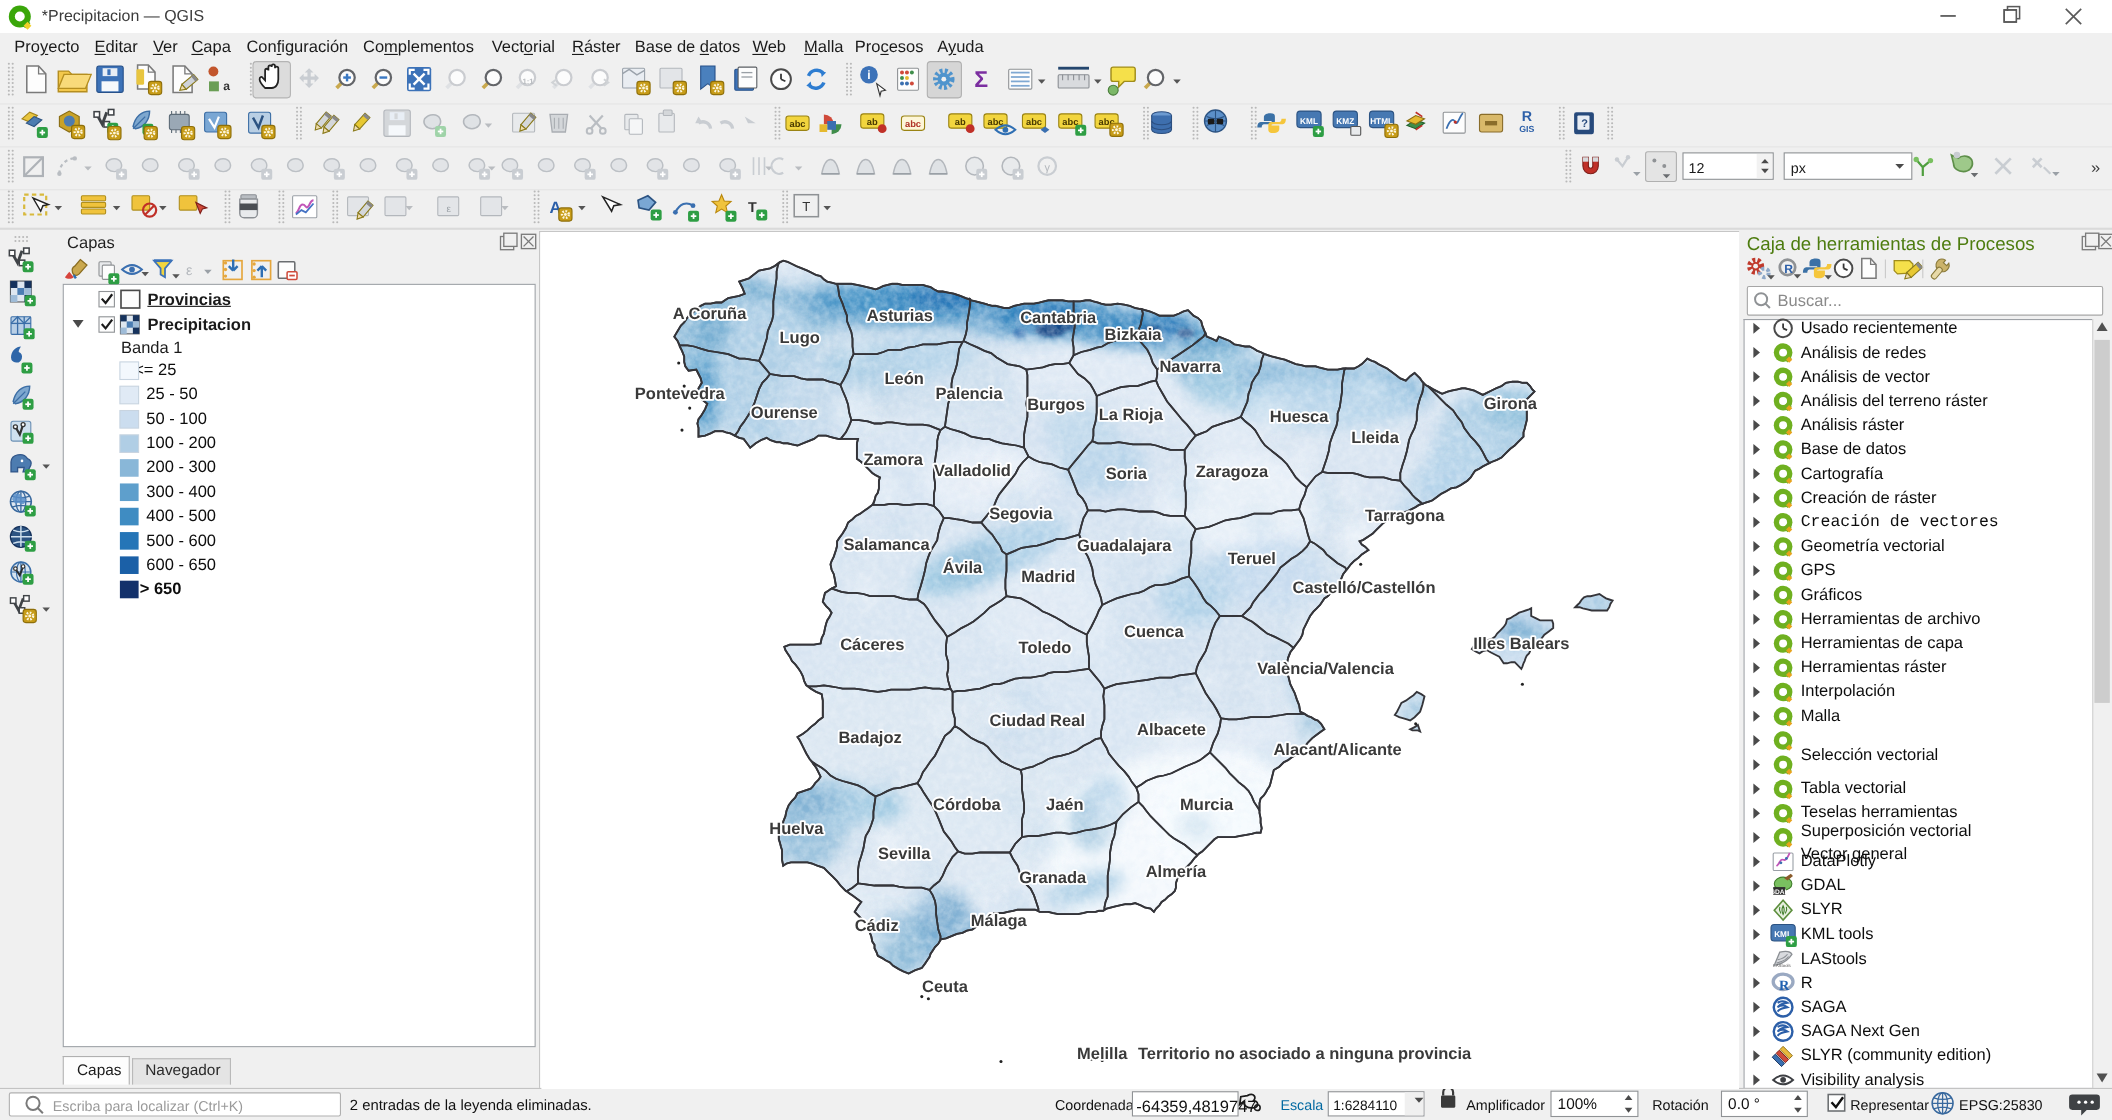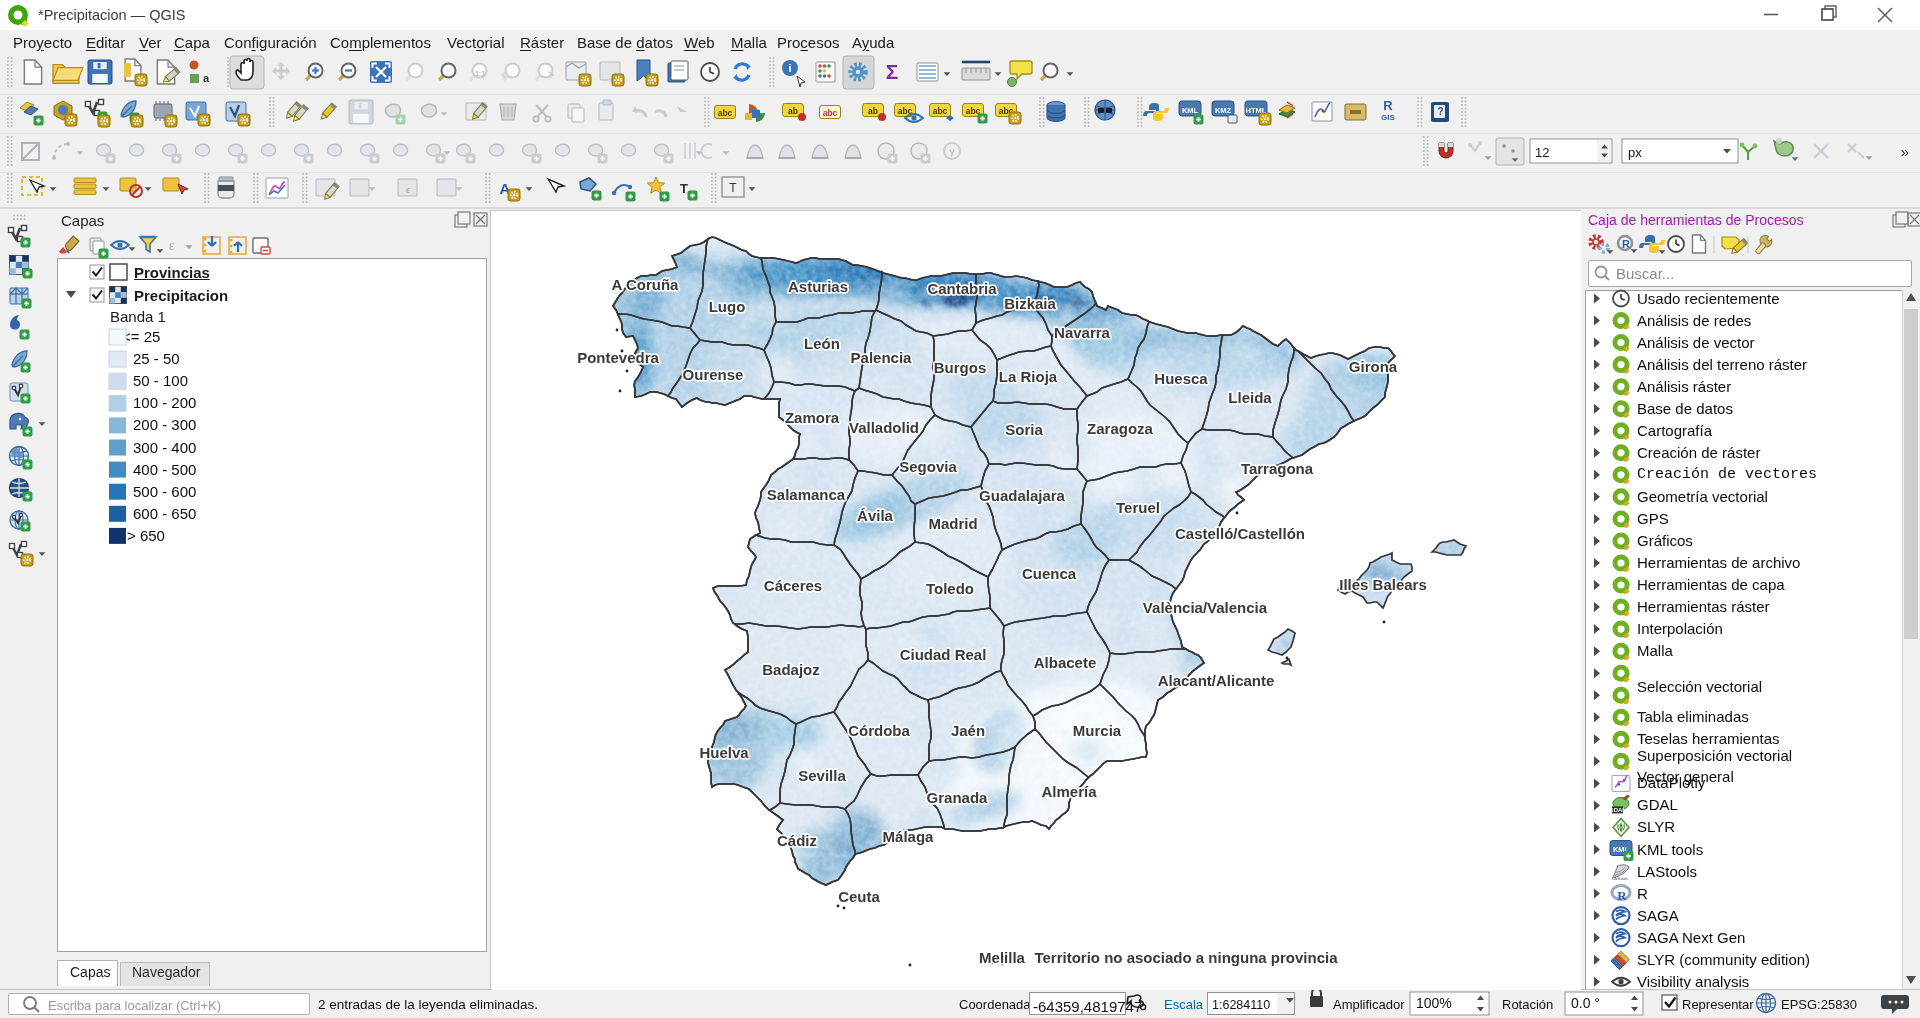--- a/index.html
+++ b/index.html
@@ -40,27 +40,27 @@
 <div class="txt" style="left:110px;top:308px">Banda 1</div>
 <div class="txt cap" style="left:122px;top:328.0px;">&lt;= 25</div>
 <div class="txt cap" style="left:133px;top:350.1px;">25 - 50</div>
 <div class="txt cap" style="left:133px;top:372.2px;">50 - 100</div>
 <div class="txt cap" style="left:133px;top:394.3px;">100 - 200</div>
 <div class="txt cap" style="left:133px;top:416.4px;">200 - 300</div>
 <div class="txt cap" style="left:133px;top:438.5px;">300 - 400</div>
 <div class="txt cap" style="left:133px;top:460.6px;">400 - 500</div>
 <div class="txt cap" style="left:133px;top:482.70000000000005px;">500 - 600</div>
 <div class="txt cap" style="left:133px;top:504.8px;">600 - 650</div>
-<div class="txt cap" style="left:127px;top:526.9px;">&gt; 650</div>
+<div class="txt cap" style="left:127px;top:526.9px;font-weight:bold;">&gt; 650</div>
 <div class="abs" style="left:57px;top:960px;width:61px;height:26px;background:#fdfdfd;border:1px solid #b0b0b0;border-bottom:none"></div>
 <div class="txt" style="left:70px;top:964px;font-size:14px">Capas</div>
 <div class="abs" style="left:120px;top:962px;width:90px;height:24px;background:#e4e4e4;border:1px solid #b9b9b9;border-bottom:none"></div>
 <div class="txt" style="left:132px;top:964px;font-size:14px;color:#2a2a2a">Navegador</div>
 <div class="abs" style="left:490px;top:210px;width:1091px;height:779px;background:#ffffff;border-top:1px solid #c6c6c6;border-left:1px solid #c6c6c6"></div>
-<div class="txt" style="left:1588px;top:212px;font-size:14px;color:#a21caf">Caja de herramientas de Procesos</div>
+<div class="txt" style="left:1588px;top:212px;font-size:17px;color:#4d7c0f">Caja de herramientas de Procesos</div>
 <div class="abs" style="left:1588px;top:260px;width:324px;height:27px;background:#ffffff;border:1px solid #a6a6a6;border-radius:2px"></div>
 <div class="txt" style="left:1616px;top:265px;color:#8a8a8a">Buscar...</div>
 <div class="abs" style="left:1585px;top:290px;width:335px;height:700px;background:#ffffff;border:1px solid #9da1a6;border-right:none"></div>
 <div class="txt treeit" style="left:1637px;top:289.5px;">Usado recientemente</div>
 <div class="txt treeit" style="left:1637px;top:311.54px;">Análisis de redes</div>
 <div class="txt treeit" style="left:1637px;top:333.58px;">Análisis de vector</div>
 <div class="txt treeit" style="left:1637px;top:355.62px;">Análisis del terreno ráster</div>
 <div class="txt treeit" style="left:1637px;top:377.65999999999997px;">Análisis ráster</div>
 <div class="txt treeit" style="left:1637px;top:399.7px;">Base de datos</div>
 <div class="txt treeit" style="left:1637px;top:421.74px;">Cartografía</div>
@@ -69,21 +69,21 @@
 <div class="txt treeit" style="left:1637px;top:487.86px;">Geometría vectorial</div>
 <div class="txt treeit" style="left:1637px;top:509.9px;">GPS</div>
 <div class="txt treeit" style="left:1637px;top:531.94px;">Gráficos</div>
 <div class="txt treeit" style="left:1637px;top:553.98px;">Herramientas de archivo</div>
 <div class="txt treeit" style="left:1637px;top:576.02px;">Herramientas de capa</div>
 <div class="txt treeit" style="left:1637px;top:598.06px;">Herramientas ráster</div>
 <div class="txt treeit" style="left:1637px;top:620.0999999999999px;">Interpolación</div>
 <div class="txt treeit" style="left:1637px;top:642.14px;">Malla</div>
 <div class="txt treeit" style="left:1637px;top:664.1800000000001px;margin-top:14px;">Selección vectorial</div>
 <div class="txt treeit" style="left:1637px;top:727px;margin-top:20px;">Superposición vectorial</div>
-<div class="txt treeit" style="left:1637px;top:708.26px;">Tabla eliminadas</div>
+<div class="txt treeit" style="left:1637px;top:708.26px;">Tabla vectorial</div>
 <div class="txt treeit" style="left:1637px;top:730.3px;">Teselas herramientas</div>
 <div class="txt treeit" style="left:1637px;top:752.3399999999999px;margin-top:16px;">Vector general</div>
 <div class="txt treeit" style="left:1637px;top:774.38px;">DataPlotly</div>
 <div class="txt treeit" style="left:1637px;top:796.42px;">GDAL</div>
 <div class="txt treeit" style="left:1637px;top:818.46px;">SLYR</div>
 <div class="txt treeit" style="left:1637px;top:840.5px;">KML tools</div>
 <div class="txt treeit" style="left:1637px;top:862.54px;">LAStools</div>
 <div class="txt treeit" style="left:1637px;top:884.5799999999999px;">R</div>
 <div class="txt treeit" style="left:1637px;top:906.62px;">SAGA</div>
 <div class="txt treeit" style="left:1637px;top:928.66px;">SAGA Next Gen</div>

